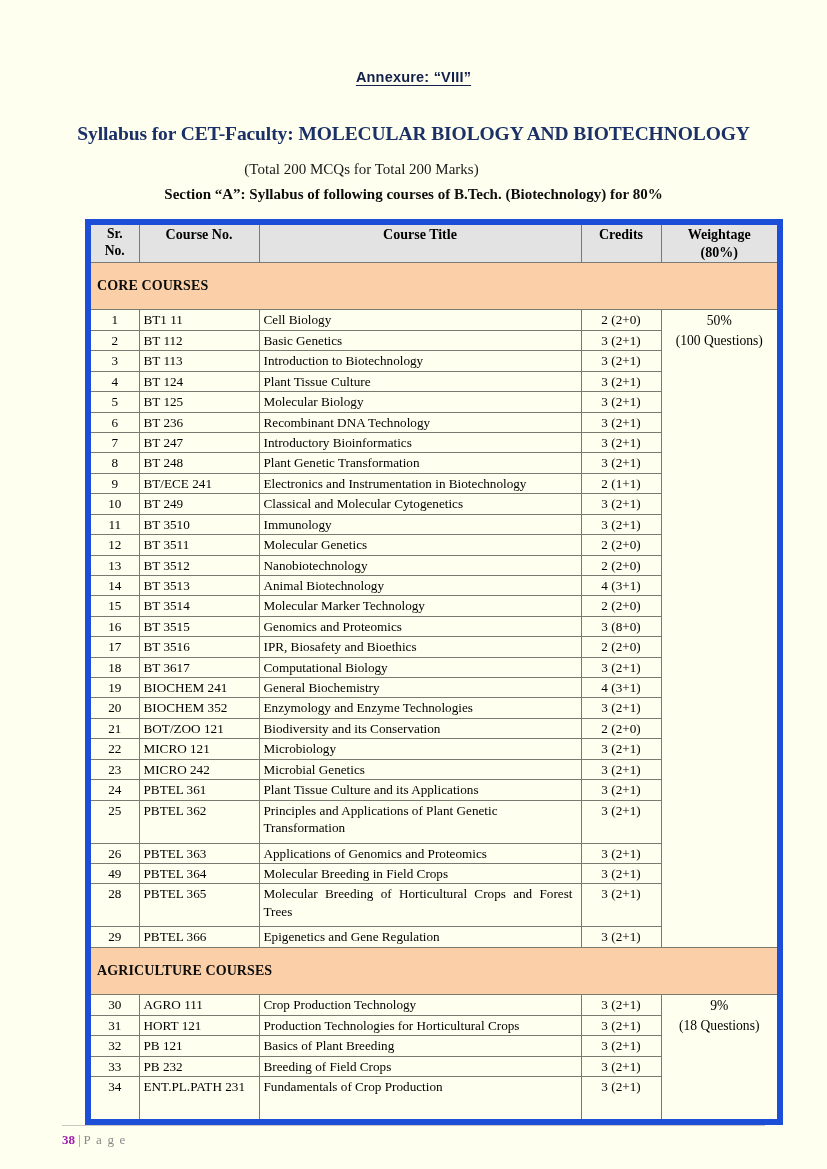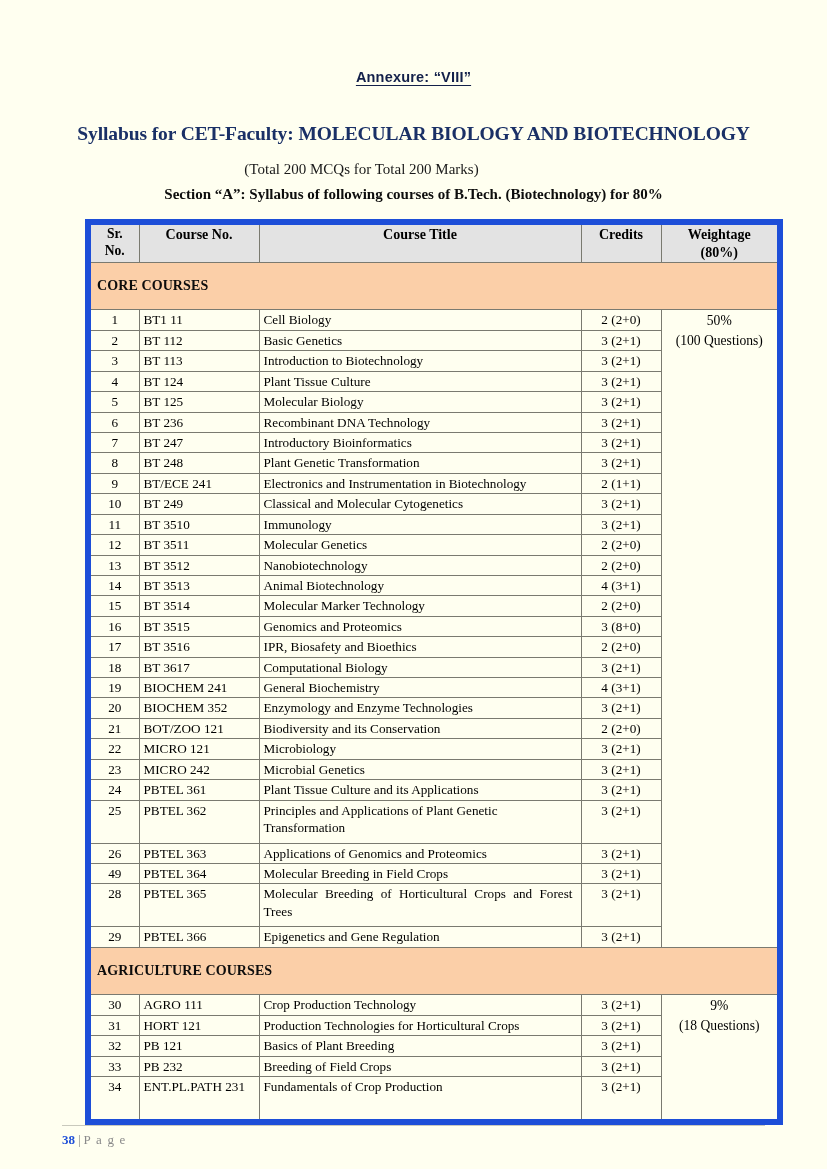--- a/index.html
+++ b/index.html
@@ -165,21 +165,21 @@
     font-size: 13.5px;
     color: #2c5aa0;
     letter-spacing: 0.1px;
   }
   .footer-right {
     font-size: 13px;
     color: #3a3a3a;
   }
   .footer-right .pg-num {
     font-weight: bold;
-    color: #1d4ed8;
+    color: #a21caf;
   }
   .footer-right .pg-sep { color: #8a8a8a; padding: 0 3px; }
   .footer-right .pg-word { color: #8a8a8a; letter-spacing: 1.2px; }
 </style>
 </head>
 <body>
 
 <div class="page">
 
   <div class="annexure">

